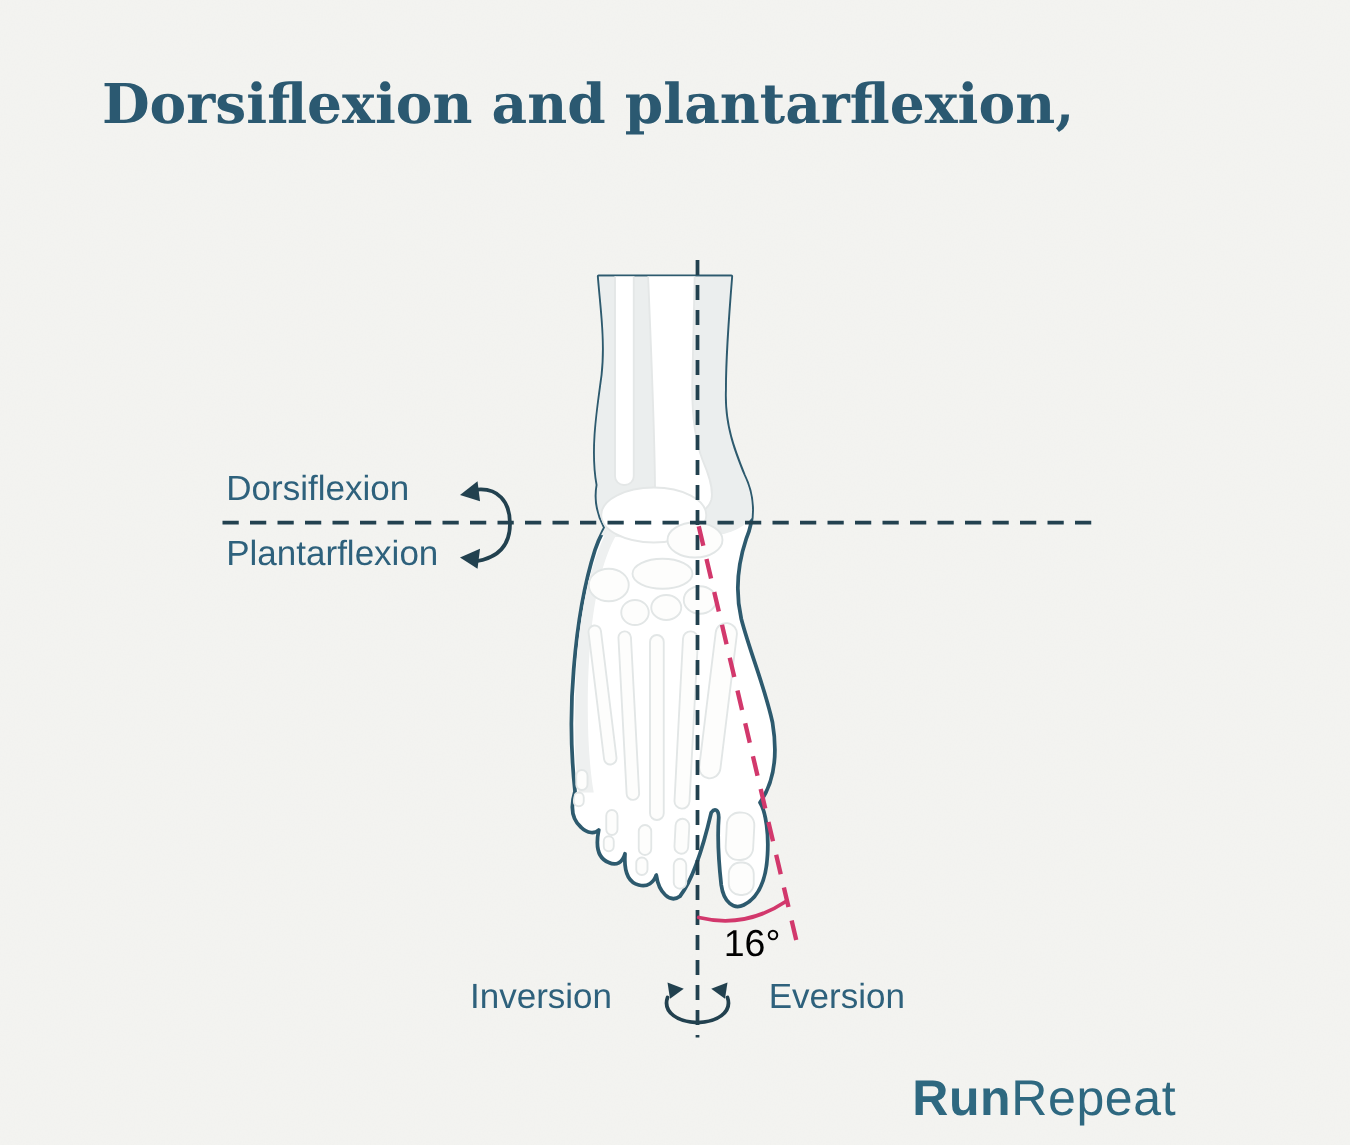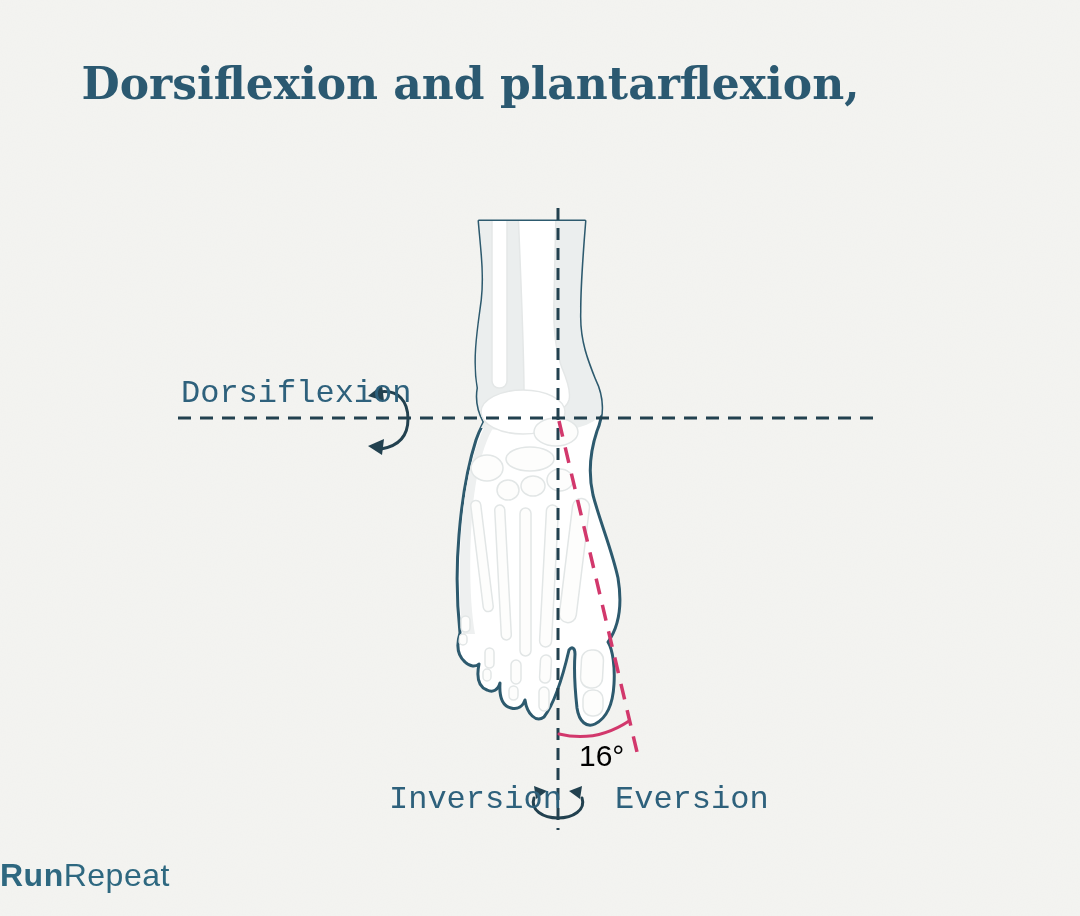--- a/index.html
+++ b/index.html
@@ -22,41 +22,40 @@
     font-family:"DejaVu Serif","Liberation Serif",serif;
     font-weight:700;
     font-size:44px;
     line-height:60px;
     color:#2b5971;
     letter-spacing:0px;
     z-index:3;
   }
   .axis-label{
     position:absolute;
-    font-size:32px;
+    font-size:28px;
     color:#2e617c;
     white-space:nowrap;
     z-index:3;
-    font-family:Liberation Mono, monospace;
   }
   .label-dorsiflexion{left:181px;top:375px;}
   .label-plantarflexion{left:181px;top:427px;}
-  .label-inversion{left:389px;top:781px;}
+  .label-inversion{left:376px;top:781px;}
   .label-eversion{left:615px;top:781px;}
   .angle-label{
     position:absolute;
     left:579px;top:739px;
     font-size:30px;
     color:#000000;
     z-index:3;
   }
   .logo{
     position:absolute;left:0;right:0;top:857px;
-    text-align:left;
-    font-size:32px;
+    text-align:right;
+    font-size:40px;
     color:#2e6880;
     letter-spacing:0.5px;
     z-index:3;
   }
   .logo-bold{font-weight:700;}
   .logo-light{font-weight:400;}
 </style>
 </head>
 <body>
 
@@ -195,20 +194,21 @@
       <polygon points="547,791 534,786 536,799" stroke="none" fill="#22414f"></polygon>
       <polygon points="569,791 582,786 580,799" stroke="none" fill="#22414f"></polygon>
     </g>
   </svg>
 
   <div class="title">
     <div>Dorsiflexion and plantarflexion,</div>
   </div>
 
   <div class="axis-label label-dorsiflexion">Dorsiflexion</div>
+  <div class="axis-label label-plantarflexion">Plantarflexion</div>
   <div class="axis-label label-inversion">Inversion</div>
   <div class="axis-label label-eversion">Eversion</div>
 
   <div class="angle-label">16°</div>
 
   <div class="logo">
     <span class="logo-bold">Run</span><span class="logo-light">Repeat</span>
   </div>
 
 </div>

